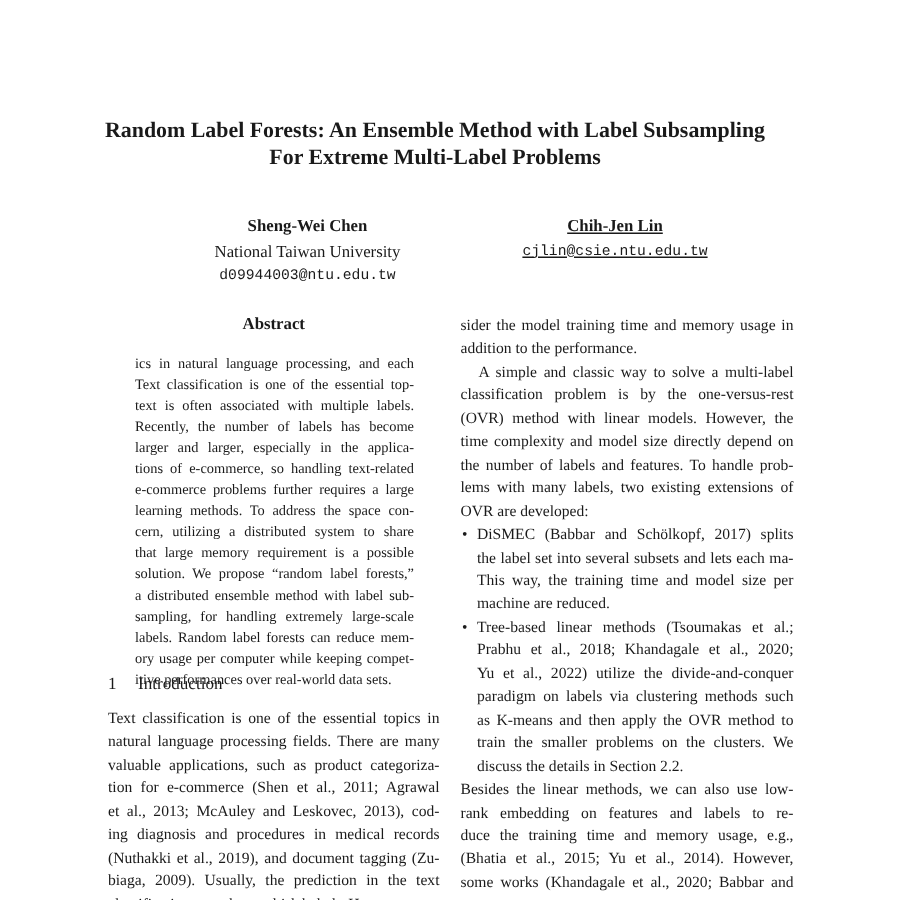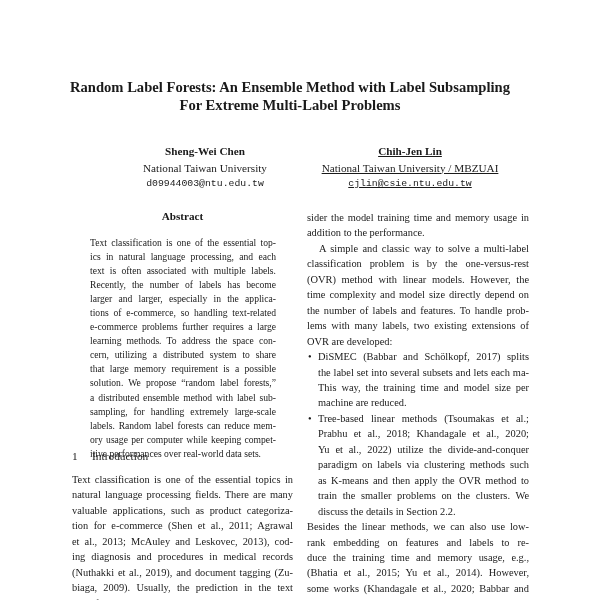--- a/index.html
+++ b/index.html
@@ -33,30 +33,29 @@
 </div>
 
 <div class="authors">
   <div class="author a1">
     <div class="name">Sheng-Wei Chen</div>
     <div>National Taiwan University</div>
     <div class="mail">d09944003@ntu.edu.tw</div>
   </div>
   <div class="author a2">
     <div class="name">Chih-Jen Lin</div>
-    <div>National Taiwan University / MBZUAI</div>
     <div class="mail">cjlin@csie.ntu.edu.tw</div>
   </div>
 </div>
 
 <div class="abs-title">Abstract</div>
 
 <div class="abstract" id="abstract-body">
+    <span class="line">ics in natural language processing, and each</span>
     <span class="line">Text classification is one of the essential top-</span>
-    <span class="line">ics in natural language processing, and each</span>
     <span class="line">text is often associated with multiple labels.</span>
     <span class="line">Recently, the number of labels has become</span>
     <span class="line">larger and larger, especially in the applica-</span>
     <span class="line">tions of e-commerce, so handling text-related</span>
     <span class="line">e-commerce problems further requires a large</span>
     <span class="line">learning methods.  To address the space con-</span>
     <span class="line">cern, utilizing a distributed system to share</span>
     <span class="line">that large memory requirement is a possible</span>
     <span class="line">solution.  We propose “random label forests,”</span>
     <span class="line">a distributed ensemble method with label sub-</span>

